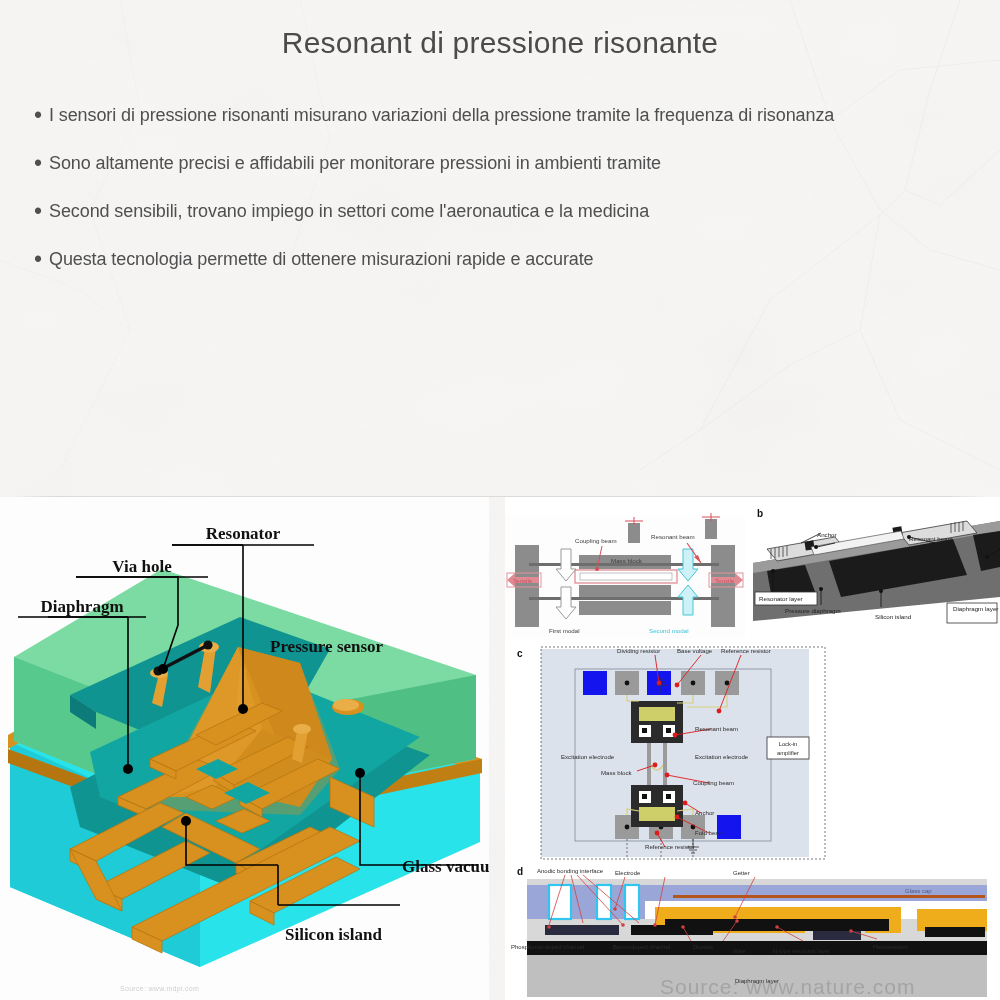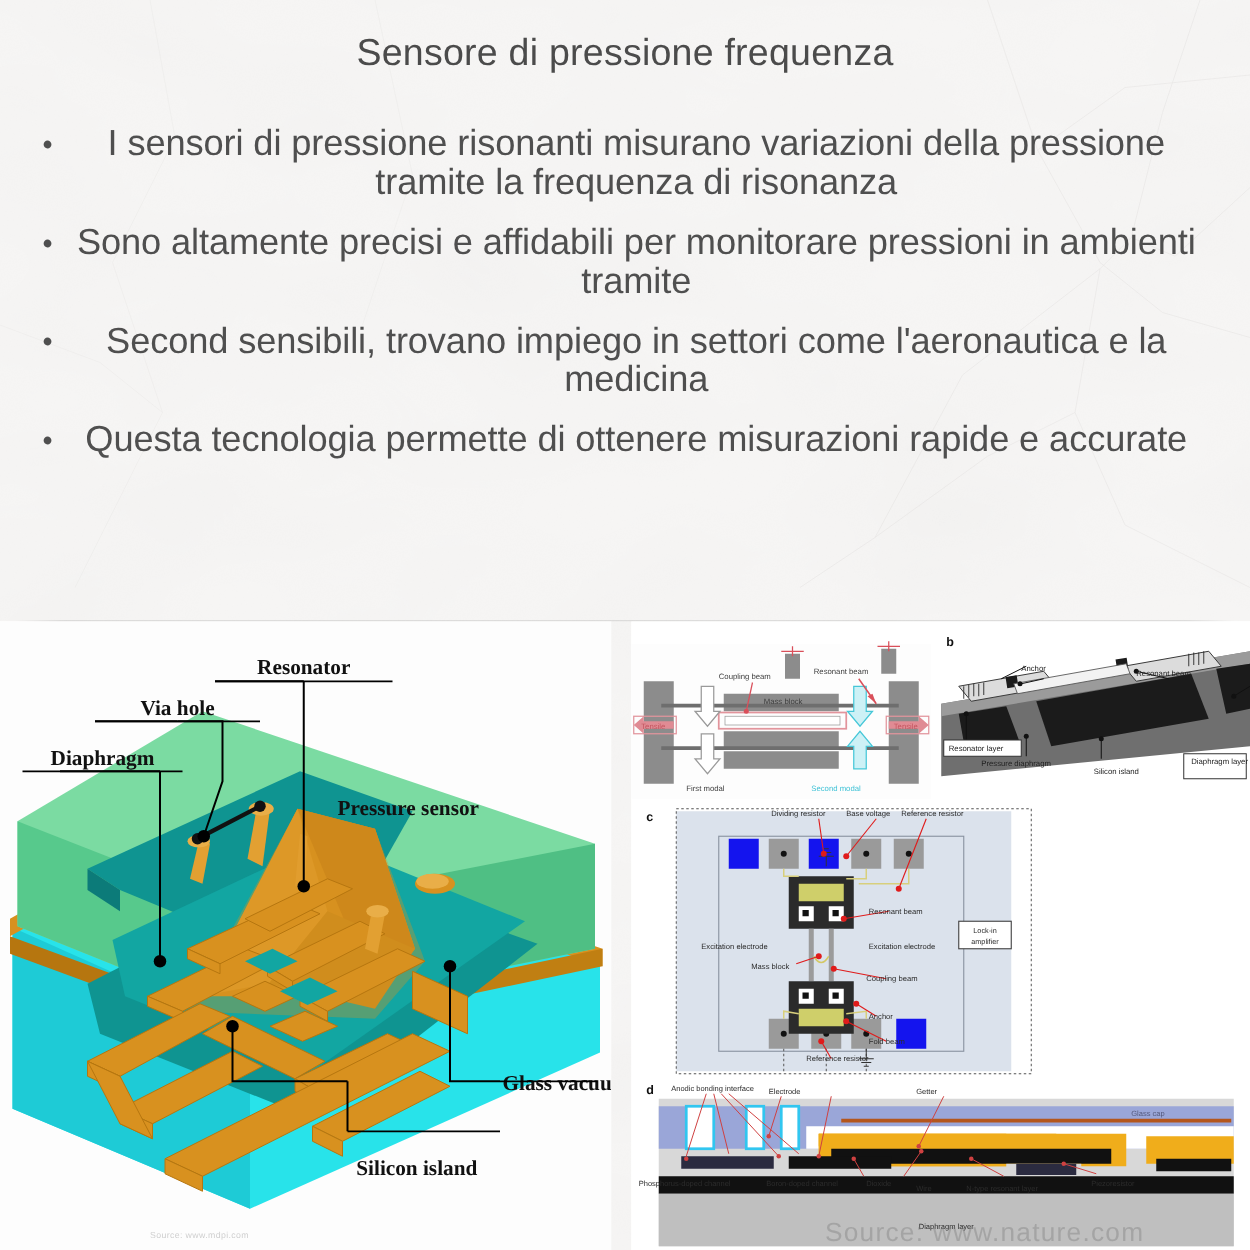--- a/index.html
+++ b/index.html
@@ -15,23 +15,22 @@
   #page-title{
     position:absolute;left:0;top:26px;width:1000px;text-align:center;
     font-size:30px;color:#4b4b4b;font-weight:400;letter-spacing:.2px;
   }
   #bullet-list{position:absolute;left:34px;top:100px;width:935px;}
   .bullet-item{display:flex;align-items:flex-start;margin-bottom:17px;}
   .bullet-dot{
     flex:0 0 auto;width:15px;color:#4f4f4f;font-size:23px;line-height:30px;
   }
   .bullet-text{
-    flex:1 1 auto;font-size:29px;line-height:31px;color:#4f4f4f;
+    flex:1 1 auto;font-size:18px;line-height:31px;color:#4f4f4f;
     letter-spacing:-0.1px;
-    text-align:center;
   }
   
   #content-divider{
     position:absolute;left:12px;top:496px;width:976px;height:1px;z-index:3;
     background:linear-gradient(to right,rgba(0,0,0,0) 0%,rgba(0,0,0,.10) 4%,rgba(0,0,0,.10) 96%,rgba(0,0,0,0) 100%);
   }
   
   #figures{position:absolute;left:0;top:497px;width:1000px;height:503px;z-index:2;}
   .figure-card{position:absolute;background:#fff;overflow:hidden;}
   #figure-left{left:0;top:0;width:489px;height:503px;}
@@ -78,21 +77,21 @@
     <path d="M860 330 L790 365 L700 430"></path>
   </g>
   <g stroke="#d2cfcd" stroke-width="0.5" fill="none" opacity="0.45">
     <path d="M120 0 L140 110 L90 210 L130 330 L60 470"></path>
     <path d="M0 260 L80 290 L130 330"></path>
     <path d="M300 0 L330 140 L290 260"></path>
   </g>
 </svg>
 
 <div id="slide-header">
-  <div id="page-title">Sensore di pressione frequenza</div>
+  <div id="page-title">Resonant di pressione risonante</div>
 
   <div id="bullet-list">
     <div class="bullet-item">
       <span class="bullet-dot">•</span>
       <span class="bullet-text">I sensori di pressione risonanti misurano variazioni della pressione tramite la frequenza di risonanza</span>
     </div>
     <div class="bullet-item">
       <span class="bullet-dot">•</span>
       <span class="bullet-text">Sono altamente precisi e affidabili per monitorare pressioni in ambienti tramite</span>
     </div>

